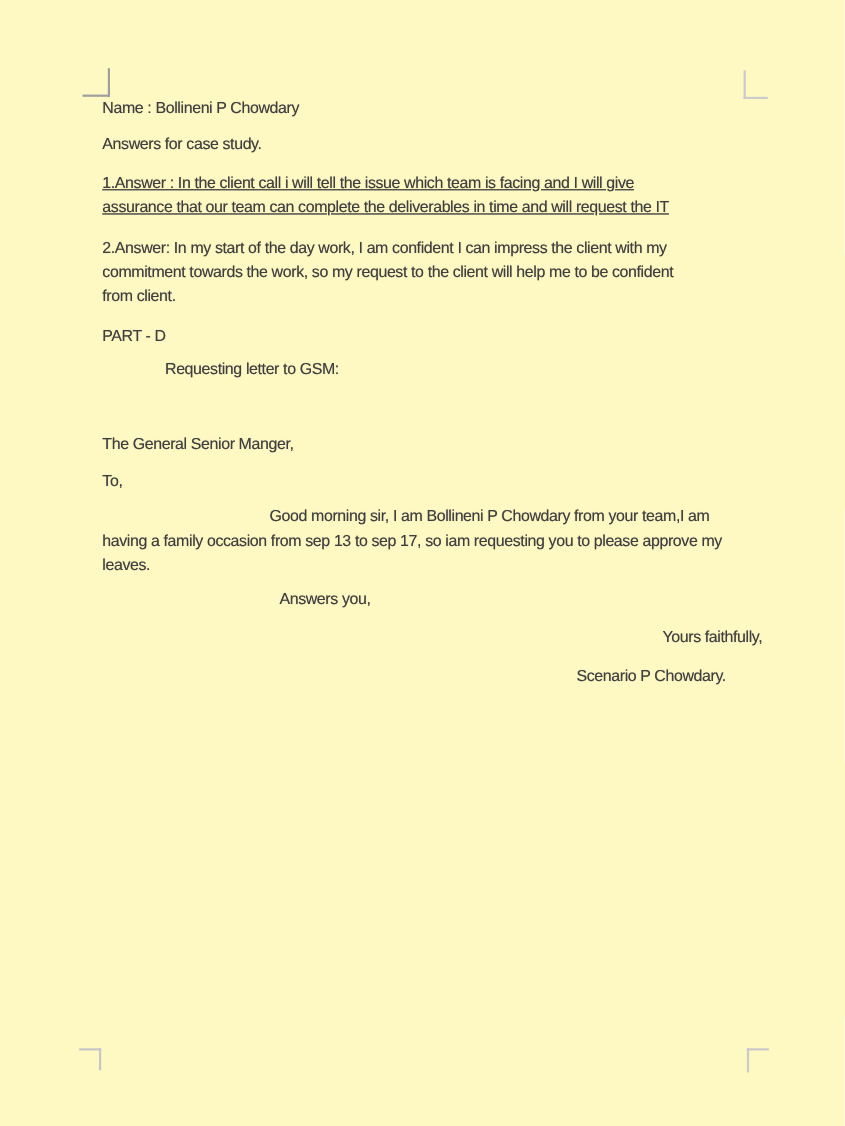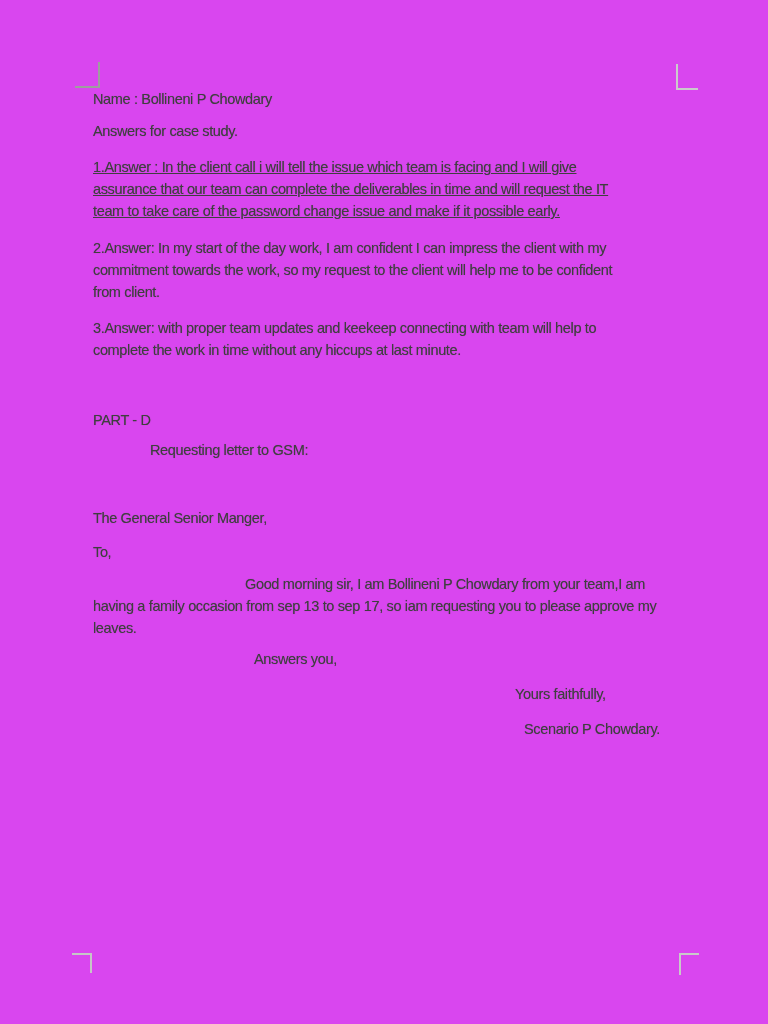--- a/index.html
+++ b/index.html
@@ -7,21 +7,21 @@
     width: 768px;
     height: 1024px;
     background: #ffffff;
     overflow: hidden;
     font-family: "Liberation Sans", sans-serif;
   }
   .page {
     position: relative;
     width: 768px;
     height: 1024px;
-    background: #d946ef;
+    background: #fef9c3;
   }
   
   .crop { position: absolute; }
   .crop.tl { left: 75px;  top: 62px;  width: 25px; height: 26px;
              border-right: 2px solid #9e9e9e; border-bottom: 2px solid #9e9e9e; }
   .crop.tr { left: 676px; top: 64px;  width: 22px; height: 26px;
              border-left: 2px solid #cbcbcb; border-bottom: 2px solid #cbcbcb; }
   .crop.bl { left: 72px;  top: 953px; width: 20px; height: 20px;
              border-right: 2px solid #c6c6c6; border-top: 2px solid #c6c6c6; }
   .crop.br { left: 679px; top: 953px; width: 20px; height: 22px;
@@ -46,21 +46,21 @@
   .mb-para1     { margin-bottom: 15px; text-decoration: underline; }
   .mb-para2     { margin-bottom: 14px; }
   .mb-para3     { margin-bottom: 48px; }
   .mb-part      { margin-bottom: 8px; }
   .mb-scenario  { margin-bottom: 12px; }
   .mb-reqhead   { margin-bottom: 46px; }
   .mb-to        { margin-bottom: 10px; }
   .mb-recipient { margin-bottom: 12px; }
   .mb-body      { margin-bottom: 9px; }
   .mb-thanking  { margin-bottom: 13px; }
-  .mb-yours     { margin-bottom: 13px; }
+  .mb-yours     { margin-bottom: 13px; text-align: right; }
 
   .indent-reqhead  { margin-left: 57px; }
   .indent-bodyline { margin-left: 152px; }
   .indent-thanking { margin-left: 161px; }
   .indent-yours    { margin-left: 422px; }
   .indent-sign     { margin-left: 431px; }
 </style>
 </head>
 <body>
 
@@ -73,33 +73,28 @@
 
   <div class="content">
 
     <div class="line mb-name">Name : Bollineni P Chowdary</div>
 
     <div class="line underlined mb-heading">Answers for case study.</div>
 
     <div class="mb-para1">
       <div class="line">1.Answer : In the client call i will tell the issue which team is facing and I will give</div>
       <div class="line">assurance that our team can complete the deliverables in time and will request the IT</div>
-      <div class="line">team to take care of the password change issue and make if it possible early.</div>
     </div>
 
     <div class="mb-para2">
       <div class="line">2.Answer: In my start of the day work, I am confident I can impress the client with my</div>
       <div class="line">commitment towards the work, so my request to the client will help me to be confident</div>
       <div class="line">from client.</div>
     </div>
 
-    <div class="mb-para3">
-      <div class="line">3.Answer: with proper team updates and keekeep connecting with team will help to</div>
-      <div class="line">complete the work in time without any hiccups at last minute.</div>
-    </div>
 
     <div class="line mb-part">PART - D</div>
 
 
     <div class="line underlined mb-reqhead indent-reqhead">Requesting letter to GSM:</div>
 
     <div class="line mb-recipient">The General Senior Manger,</div>
 
     <div class="line mb-to">To,</div>
 

